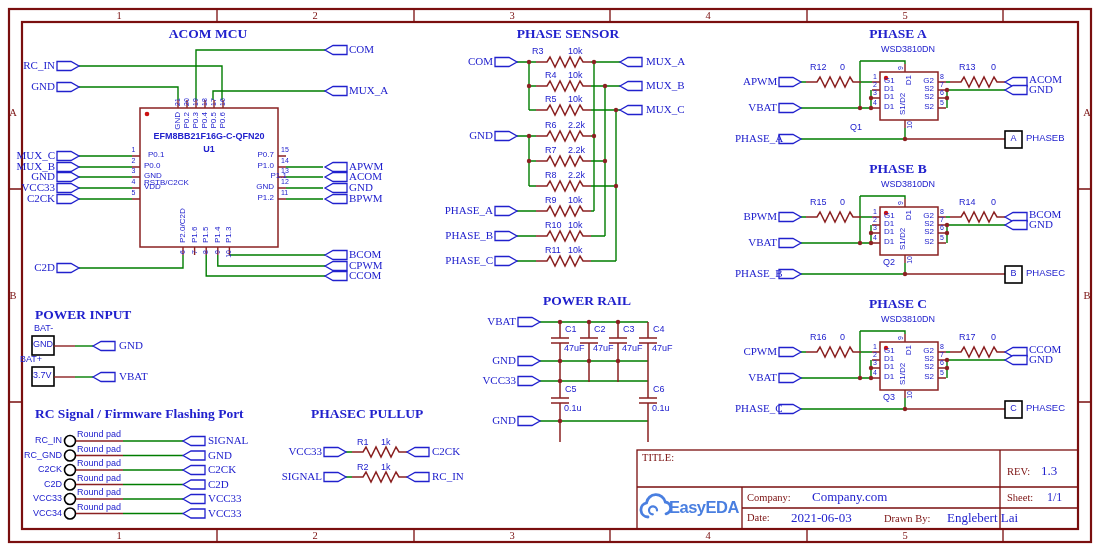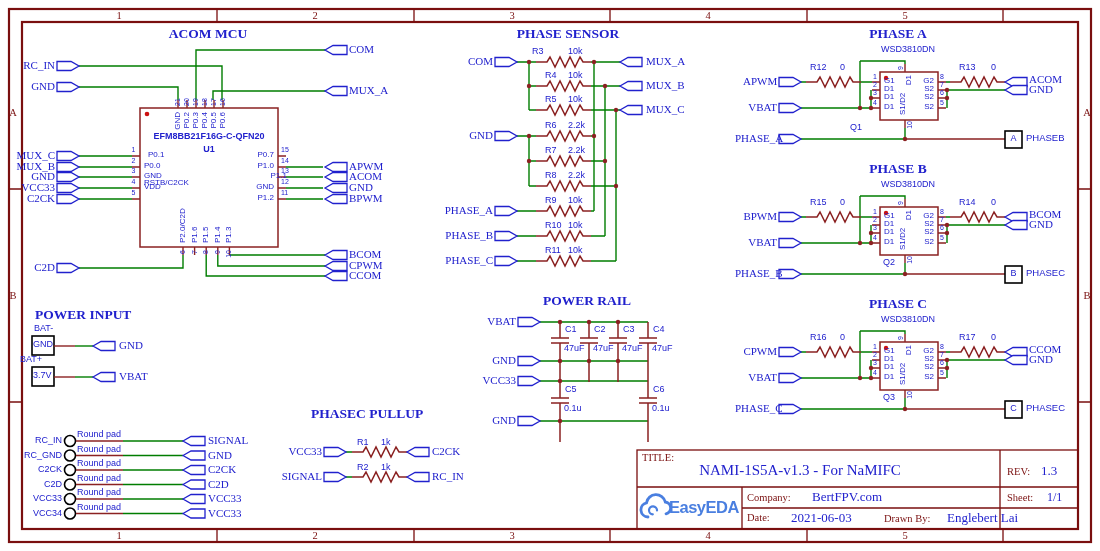--- a/index.html
+++ b/index.html
@@ -422,20 +422,21 @@
       <span class="t sans s9" style="left:33px;top:340px">GND</span>
       <span class="t" style="left:119px;top:340px">GND</span>
     </div>
         <div class="grp" style="transform: translateY(31px);">
       <span class="t sans s9" style="left:20px;top:324px">BAT+</span>
       <span class="t sans s9" style="left:33px;top:340px">3.7V</span>
       <span class="t" style="left:119px;top:340px">VBAT</span>
     </div>
       </div>
 
+  <span class="t ttl" style="left:35px;top:407px">RC Signal / Firmware Flashing Port</span>
   <div>
 
   <div class="grp" style="transform: translateY(0px);">
       <span class="t sans s9 rt" style="left:16px;top:436px;width:46px">RC_IN</span>
       <span class="t sans s9" style="left:77px;top:430px">Round pad</span>
       <span class="t" style="left:208px;top:435px">SIGNAL</span>
     </div>
         <div class="grp" style="transform: translateY(14.5px);">
       <span class="t sans s9 rt" style="left:16px;top:436px;width:46px">RC_GND</span>
       <span class="t sans s9" style="left:77px;top:430px">Round pad</span>
@@ -586,25 +587,24 @@
       <span class="t sans s7" style="left:940px;top:99px">5</span>
       <span class="t sans s8 rt" style="left:920px;top:103px;width:14px">S2</span>
       <span class="t sans s7 vup" style="left:897px;top:70px">9</span>
       <span class="t sans s8 vdn" style="left:905px;top:75px">D1</span>
       <span class="t sans s7 vdn" style="left:906px;top:121px">10</span>
       <span class="t sans s8 vup" style="left:899px;top:115px">S1/D2</span>
     </div>
       </div>
 
   <span class="t dk" style="left:642px;top:452px">TITLE:</span>
-  <span class="t s15 ctr" style="left:655px;top:463px;width:290px">NAMI-1S5A-v1.3 - For NaMIFC</span>
   <span class="t dk" style="left:1007px;top:466px">REV:</span>
   <span class="t s13" style="left:1041px;top:464px">1.3</span>
   <span class="t dk" style="left:747px;top:492px">Company:</span>
-  <span class="t s13" style="left:812px;top:490px">BertFPV.com</span>
+  <span class="t s13" style="left:812px;top:490px">Company.com</span>
   <span class="t dk" style="left:1007px;top:492px">Sheet:</span>
   <span class="t s12" style="left:1047px;top:491px">1/1</span>
   <span class="t dk" style="left:747px;top:512px">Date:</span>
   <span class="t s13" style="left:791px;top:511px">2021-06-03</span>
   <span class="t dk" style="left:884px;top:513px">Drawn By:</span>
   <span class="t s13" style="left:947px;top:511px">Englebert Lai</span>
   <span class="t logo" style="left:669px;top:499px">EasyEDA</span>
 </div>
 
 </div>

